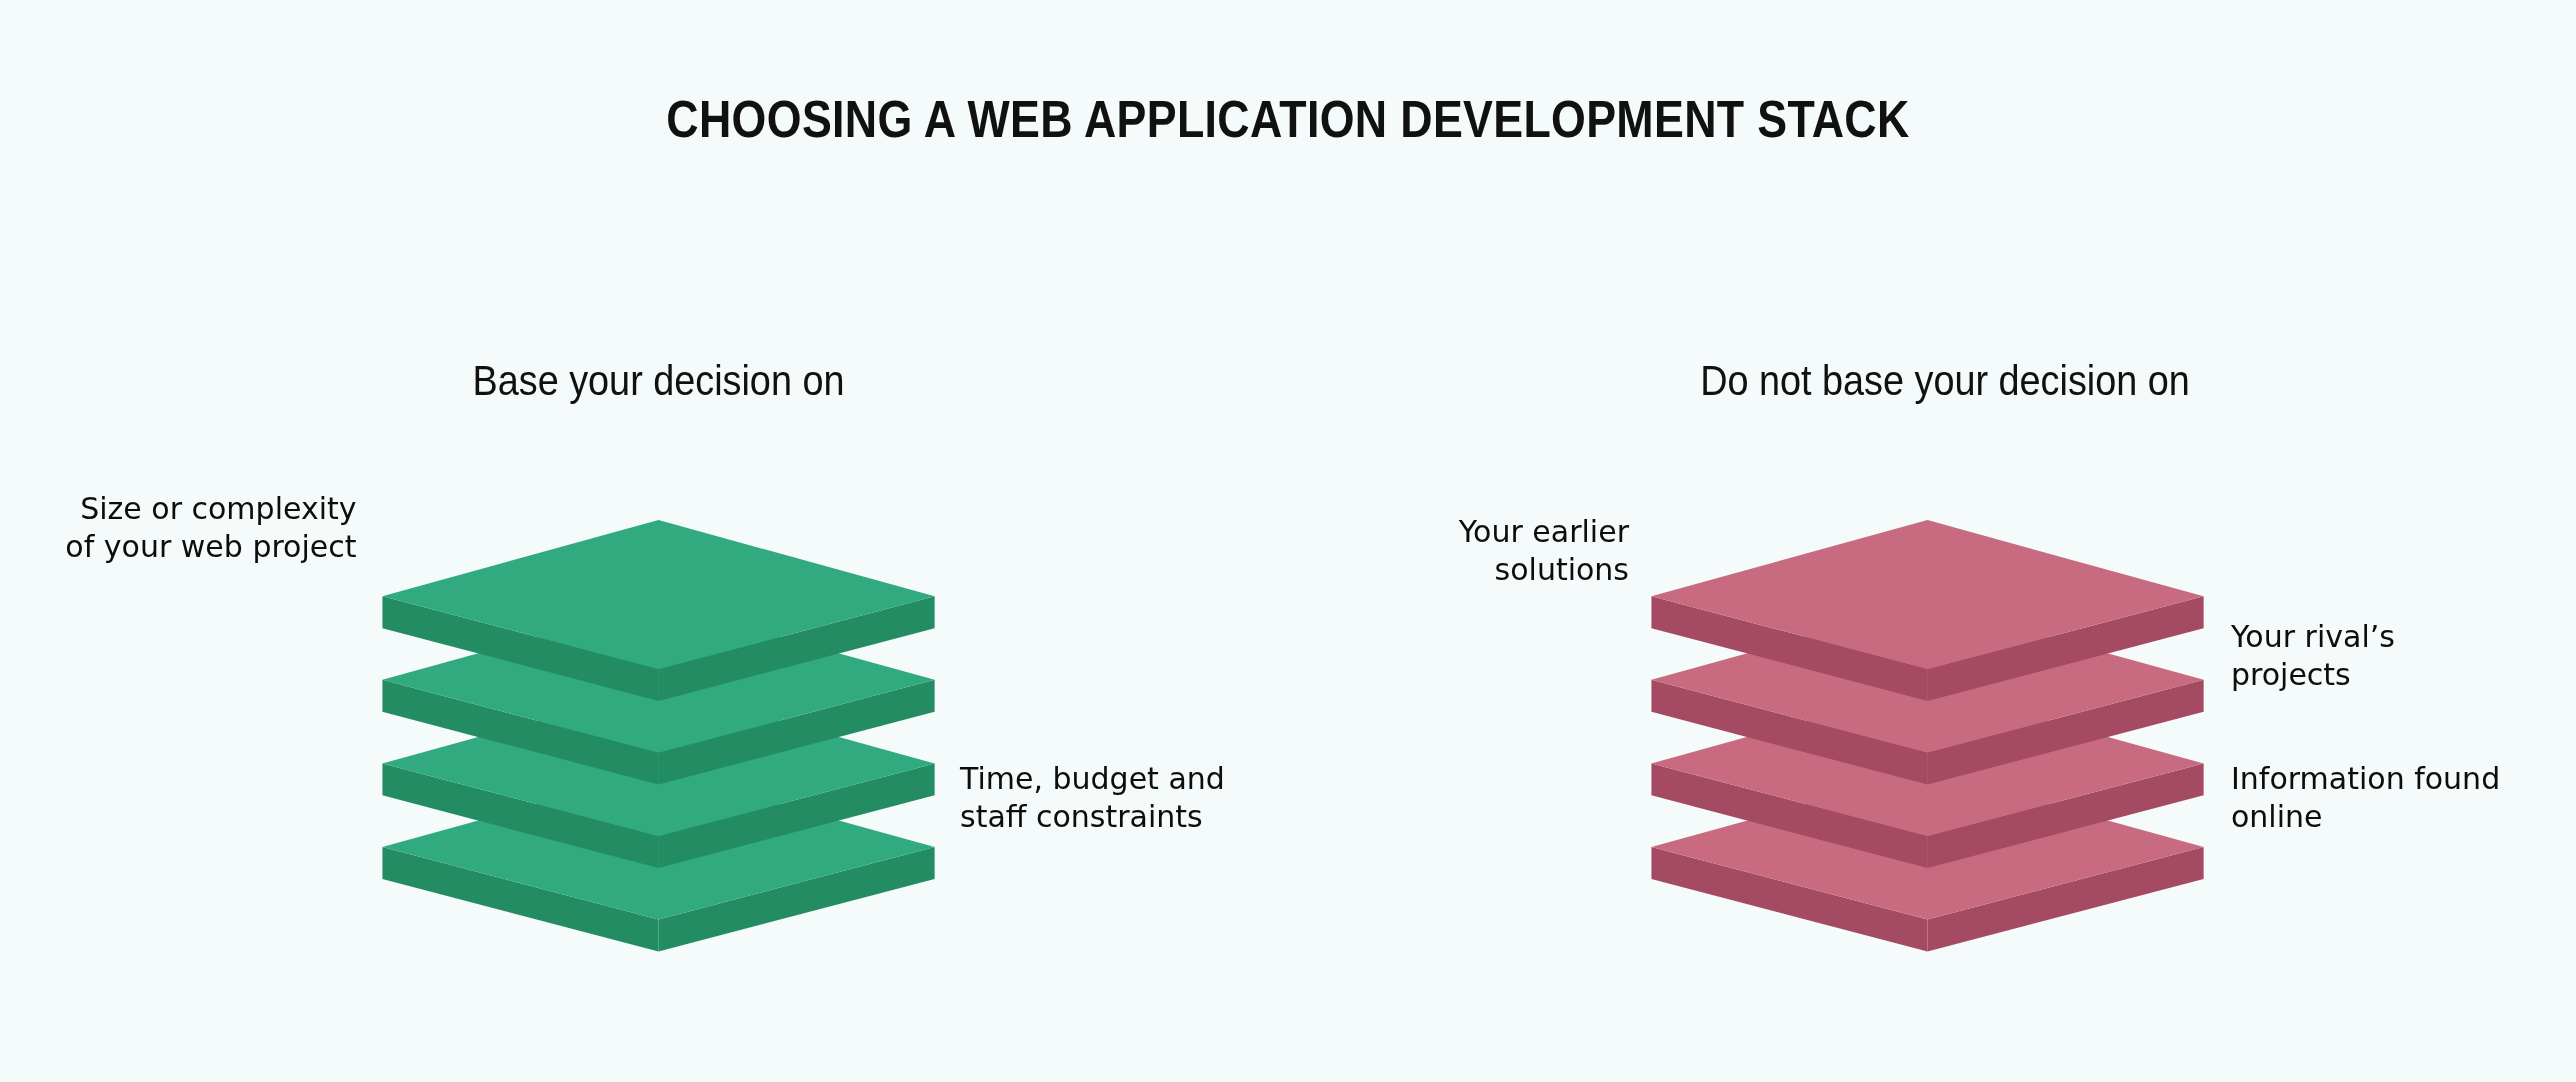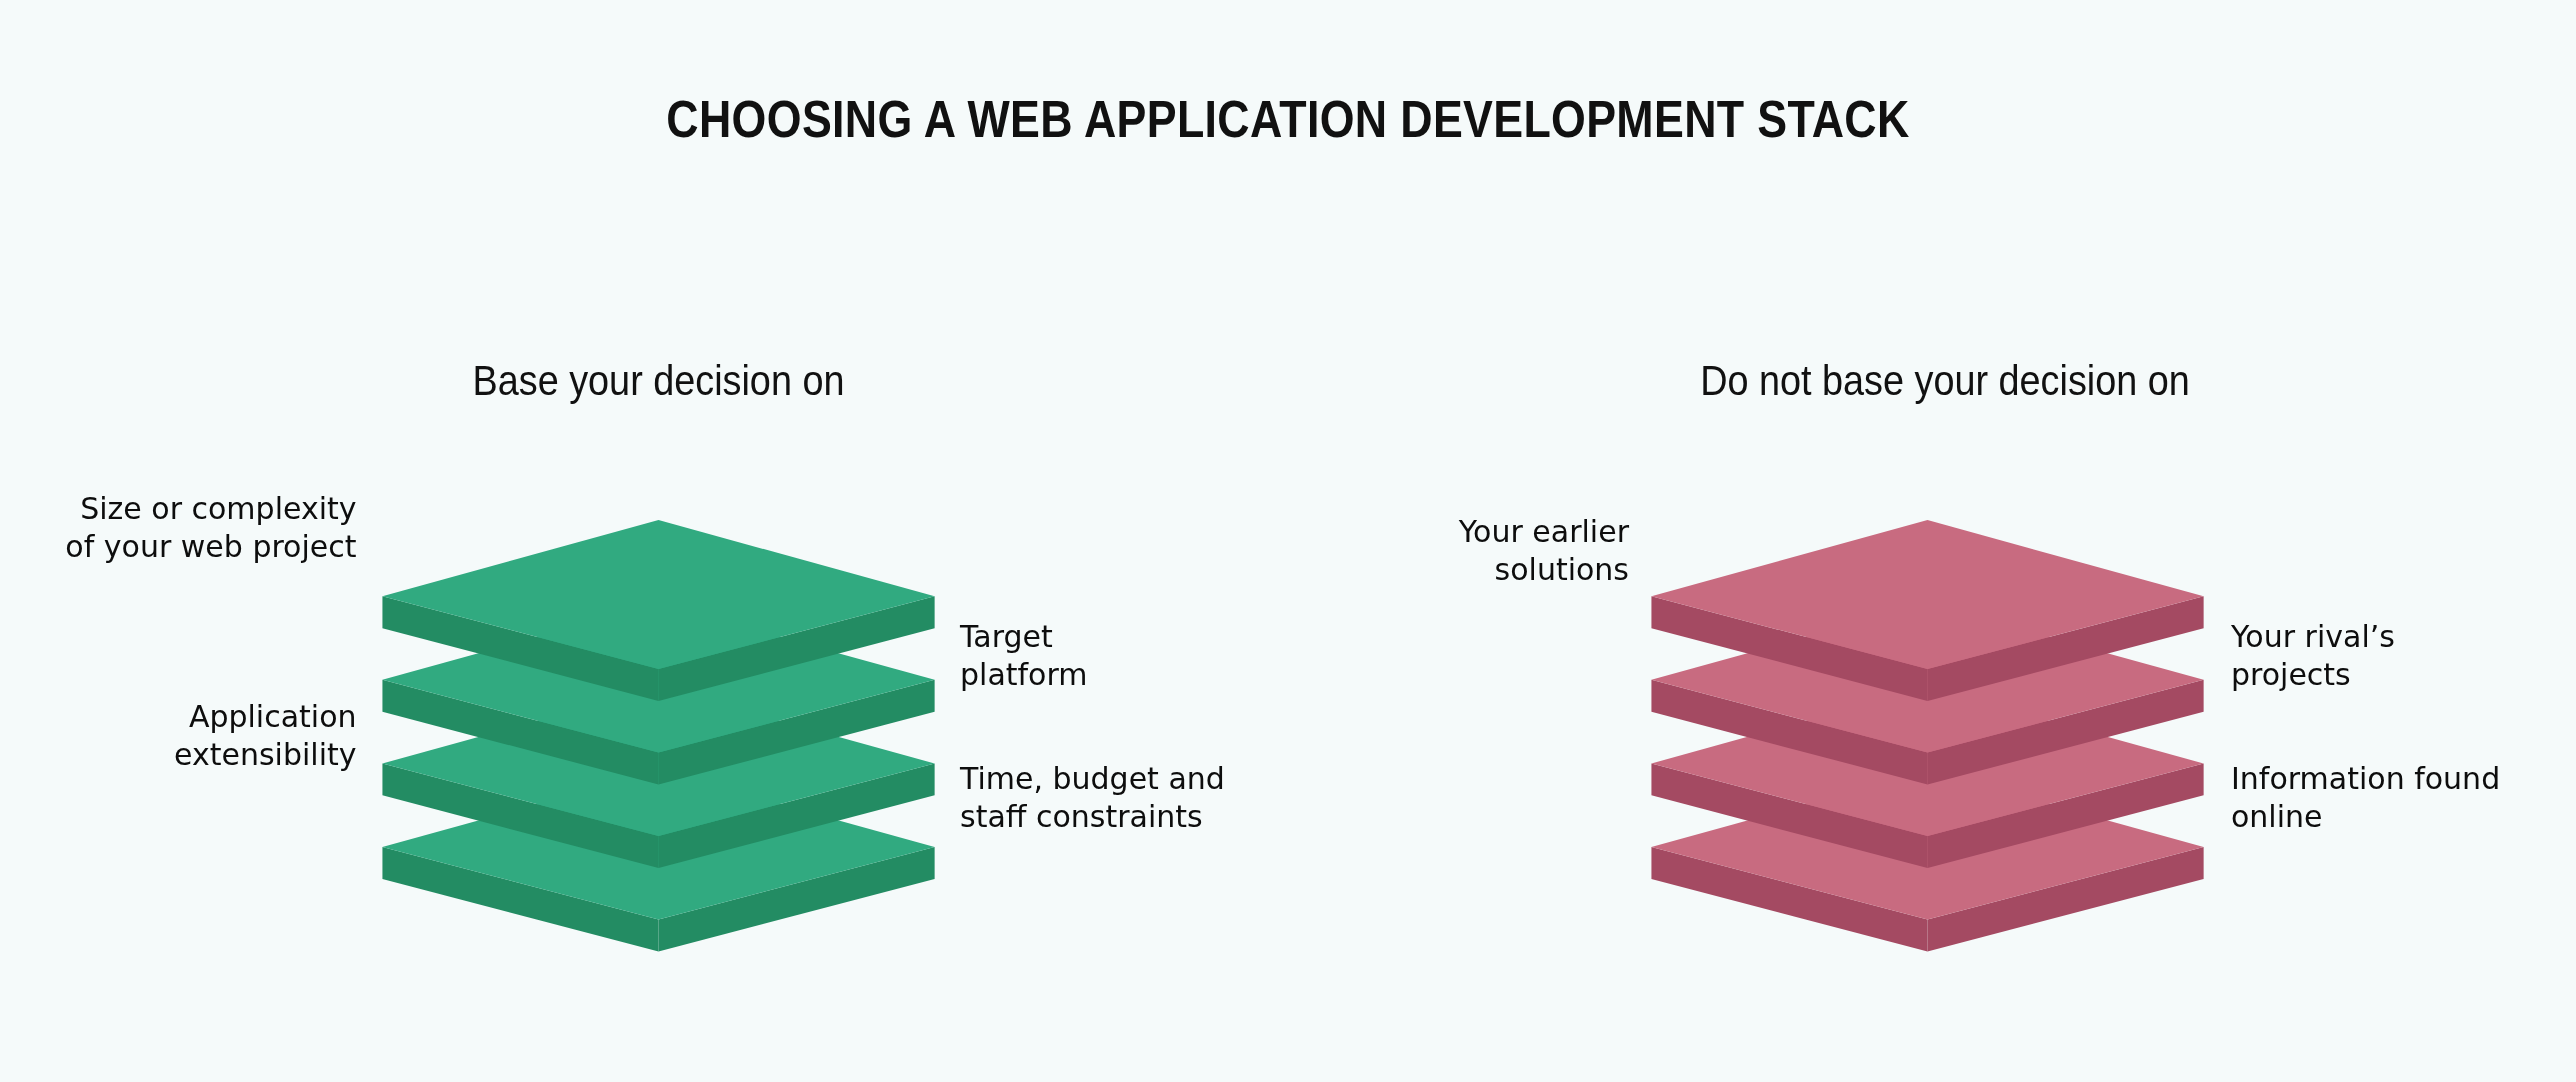--- a/index.html
+++ b/index.html
@@ -153,25 +153,21 @@
         </g>
       <g transform="translate(0,0)">
           <use href="#slab-pink"></use>
         </g>
     </svg>
   </div>
 
   <div class="callout align-right lbl-size">Size or complexity
 of your web project</div>
 
-  <div class="callout align-right lbl-extens">Application
-extensibility</div>
 
-  <div class="callout align-left lbl-target">Target
-platform</div>
 
   <div class="callout align-left lbl-time">Time, budget and
 staff constraints</div>
 
   <div class="callout align-right lbl-earlier">Your earlier
 solutions</div>
 
 
   <div class="callout align-left lbl-rival">Your rival’s
 projects</div>

